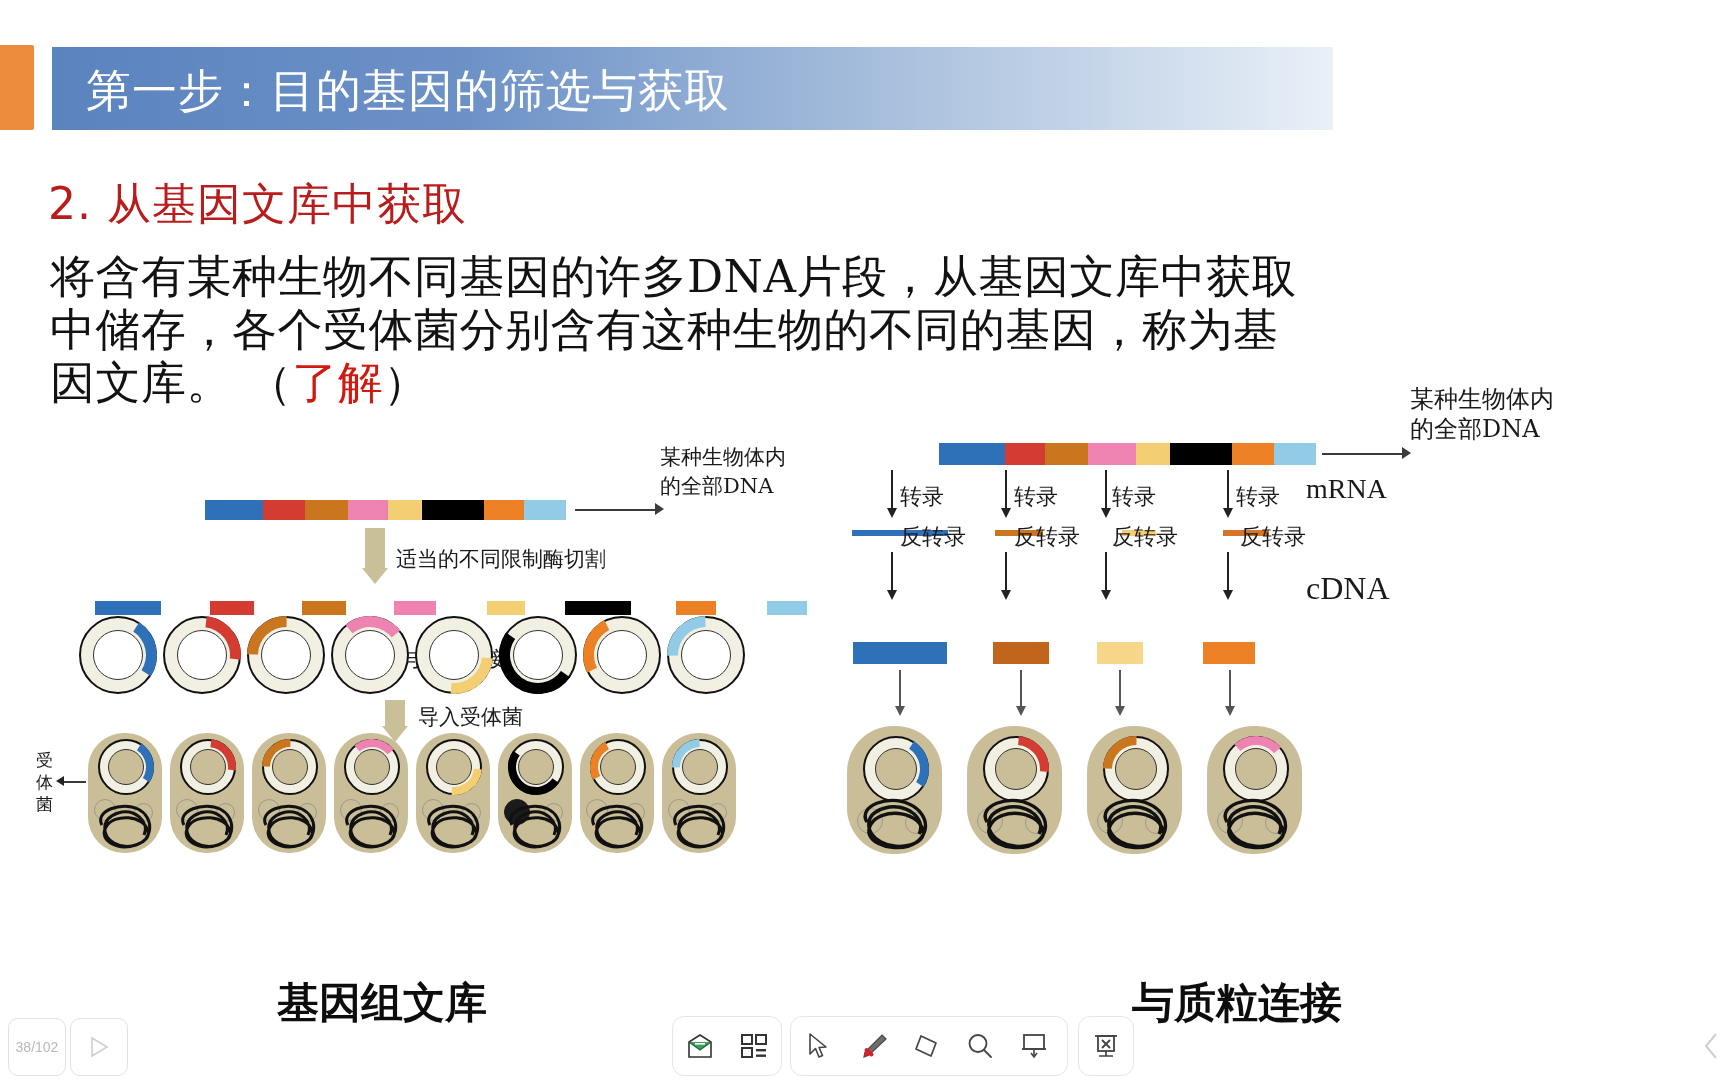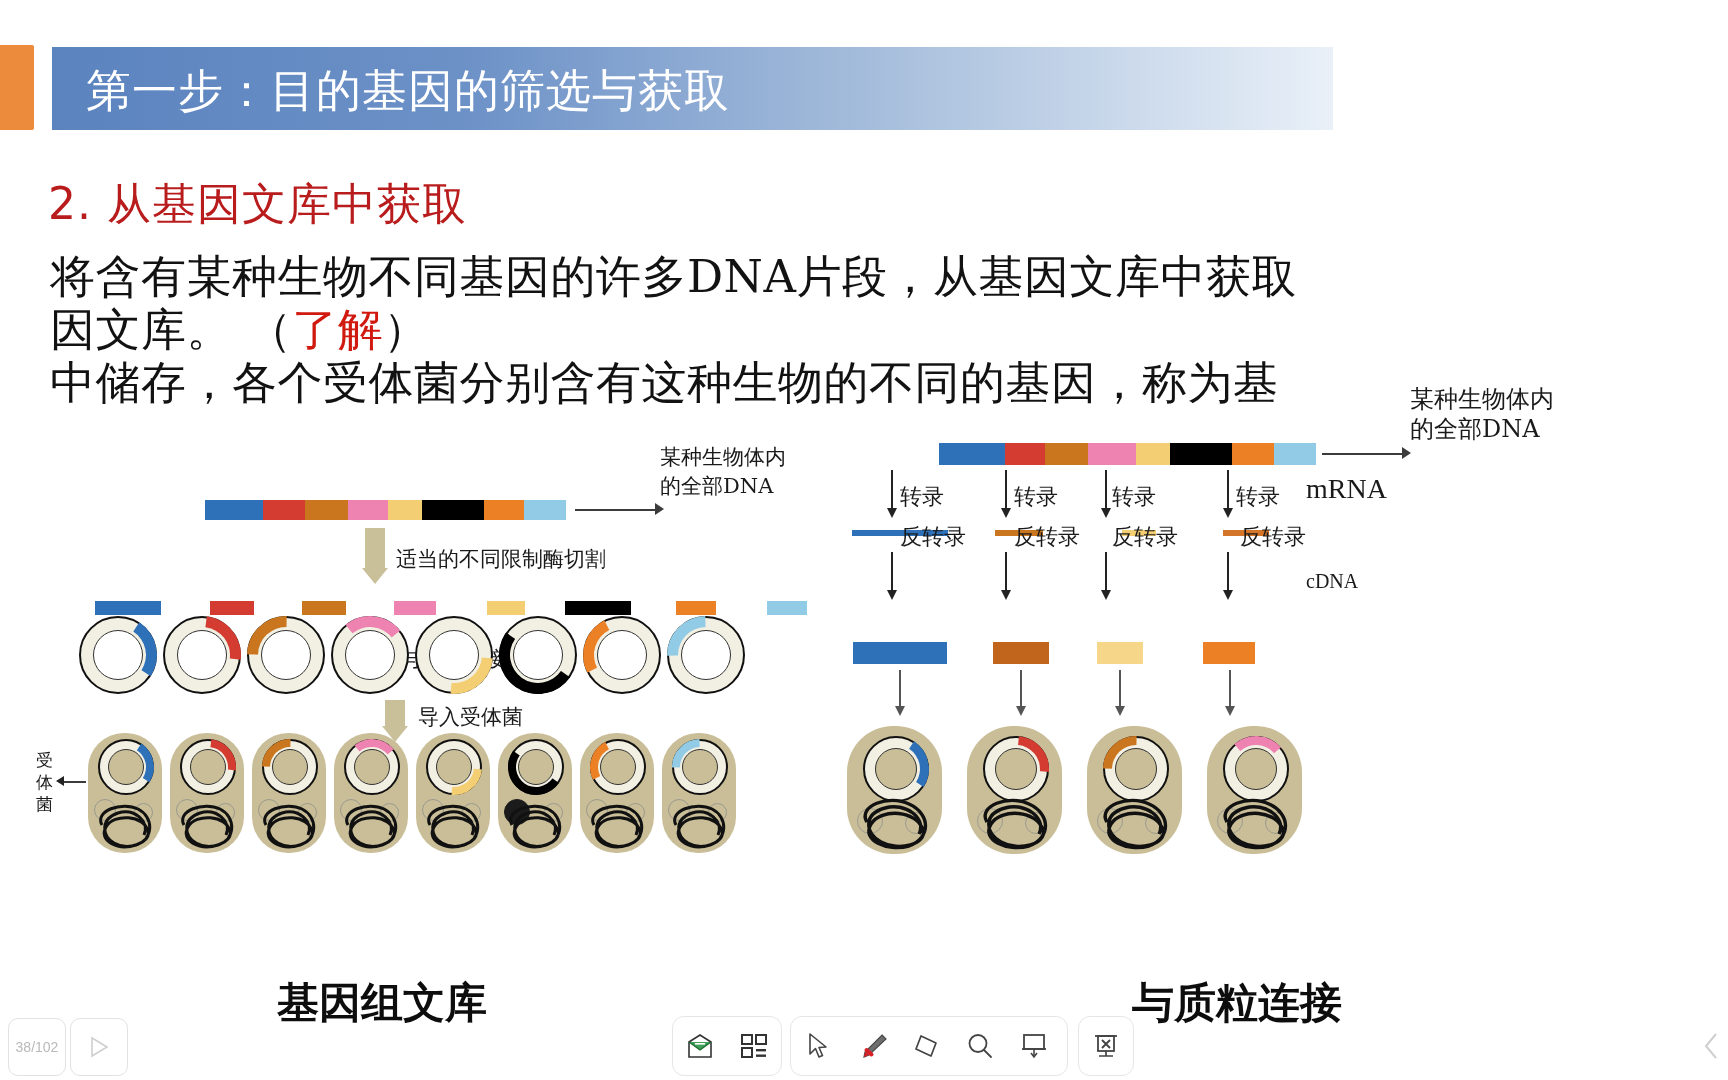--- a/index.html
+++ b/index.html
@@ -119,24 +119,24 @@
   <div class="hdr-orange"></div>
   <div class="hdr-bar"></div>
   <div class="hdr-text">
     <span>第一步：目的基因的筛选与获取</span>
   </div>
 
   <div class="heading2">2. 从基因文库中获取</div>
 
   <div class="para">
     <div>将含有某种生物不同基因的许多DNA片段，从基因文库中获取</div>
+    <div>中储存，各个受体菌分别含有这种生物的不同的基因，称为基</div>
     <div>
       <span>因文库。 （</span><span class="red">了解</span><span>）</span>
     </div>
-    <div>中储存，各个受体菌分别含有这种生物的不同的基因，称为基</div>
   </div>
 
   <div>
 
     <div>
       <div class="seg" style="left:205px;top:500px;width:58px;height:20px;background:#2E71B8;"></div>
       <div class="seg" style="left:263px;top:500px;width:42px;height:20px;background:#D43C32;"></div>
       <div class="seg" style="left:305px;top:500px;width:43px;height:20px;background:#C9761E;"></div>
       <div class="seg" style="left:348px;top:500px;width:40px;height:20px;background:#EE82B0;"></div>
       <div class="seg" style="left:388px;top:500px;width:34px;height:20px;background:#F4CE72;"></div>
@@ -405,21 +405,21 @@
     <div class="darrow" style="left:1222px;top:552px;">
         <div class="s" style="height:38px;"></div>
         <div class="h"></div>
       </div>
     <div class="lbl" style="left:1240px;top:522px;font-size:22px;">反转录</div>
 
     <div class="seg" style="left:853px;top:642px;width:94px;height:22px;background:#2E71B8;"></div>
     <div class="seg" style="left:993px;top:642px;width:56px;height:22px;background:#C1651D;"></div>
     <div class="seg" style="left:1097px;top:642px;width:46px;height:22px;background:#F6D78A;"></div>
     <div class="seg" style="left:1203px;top:642px;width:52px;height:22px;background:#EC8025;"></div>
-    <div class="lbl" style="left:1306px;top:570px;font-size:20px;font-family:'Liberation Serif',serif;text-align:right;">cDNA</div>
+    <div class="lbl" style="left:1306px;top:570px;font-size:32px;font-family:'Liberation Serif',serif;text-align:right;">cDNA</div>
 
     <div class="darrow garrow" style="left:894px;top:670px;">
         <div class="s" style="height:36px;"></div>
         <div class="h"></div>
       </div>
     <div class="darrow garrow" style="left:1015px;top:670px;">
         <div class="s" style="height:36px;"></div>
         <div class="h"></div>
       </div>
     <div class="darrow garrow" style="left:1114px;top:670px;">

